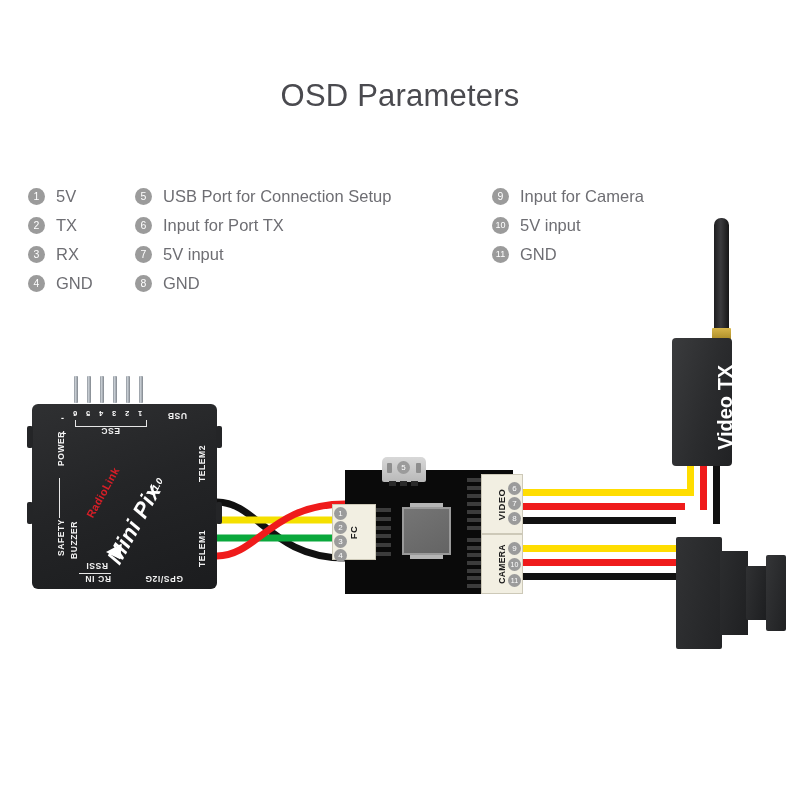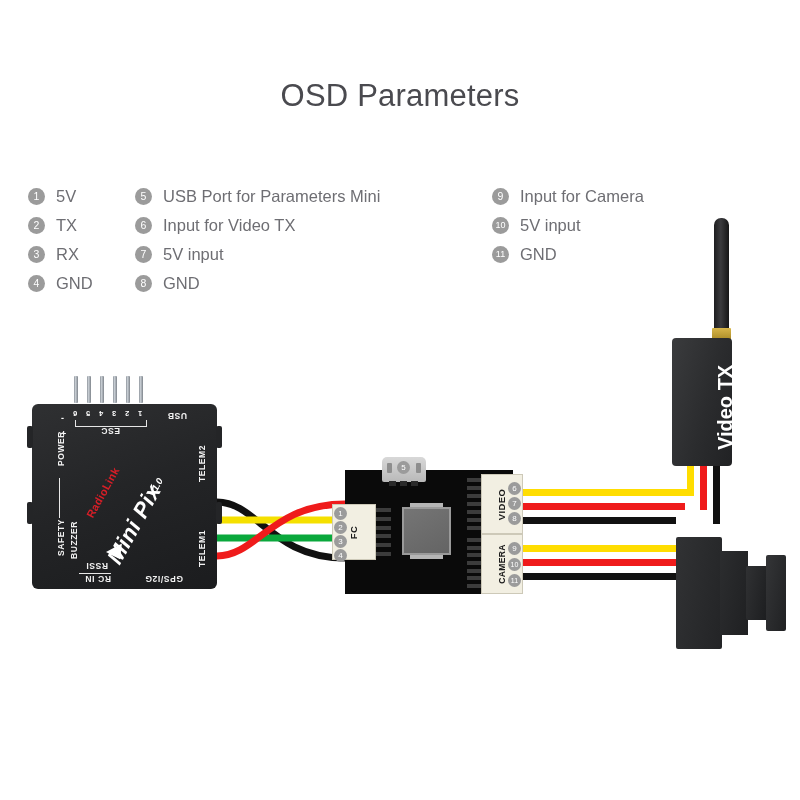--- a/index.html
+++ b/index.html
@@ -234,25 +234,25 @@
     </div>
     <div class="legend-row">
       <span class="badge">4</span>
       <span class="legend-label">GND</span>
     </div>
   </div>
 
   <div class="legend-col" id="legend-col-2" style="left:135px;">
     <div class="legend-row">
       <span class="badge">5</span>
-      <span class="legend-label">USB Port for Parameters Mini</span>
+      <span class="legend-label">USB Port for Connection Setup</span>
     </div>
     <div class="legend-row">
       <span class="badge">6</span>
-      <span class="legend-label">Input for Video TX</span>
+      <span class="legend-label">Input for Port TX</span>
     </div>
     <div class="legend-row">
       <span class="badge">7</span>
       <span class="legend-label">5V input</span>
     </div>
     <div class="legend-row">
       <span class="badge">8</span>
       <span class="legend-label">GND</span>
     </div>
   </div>

